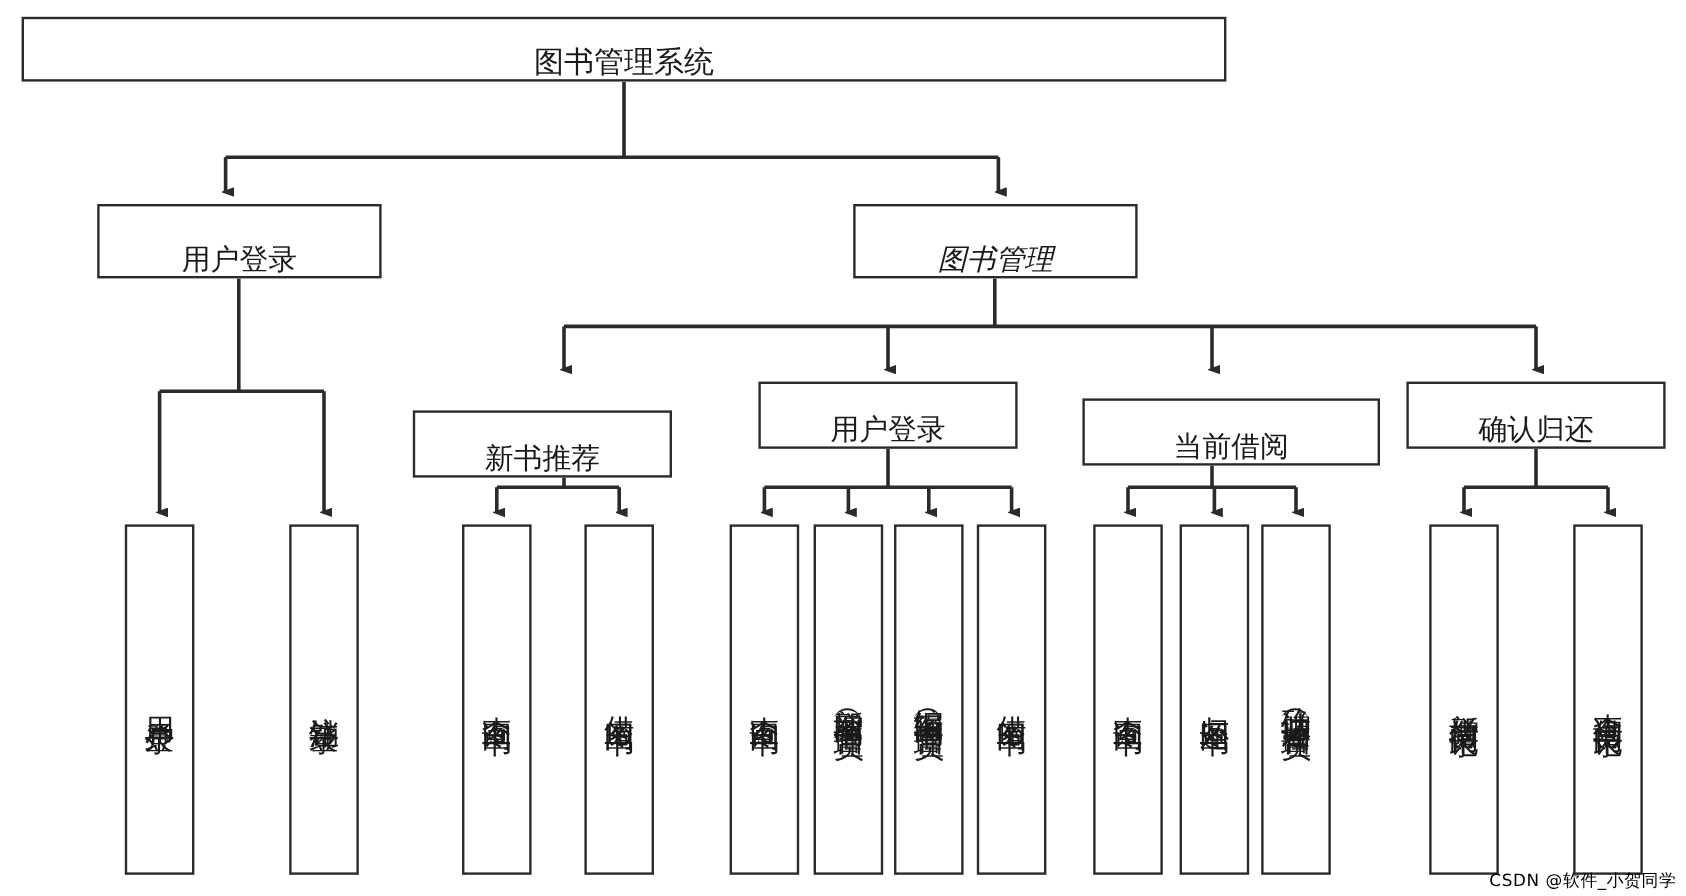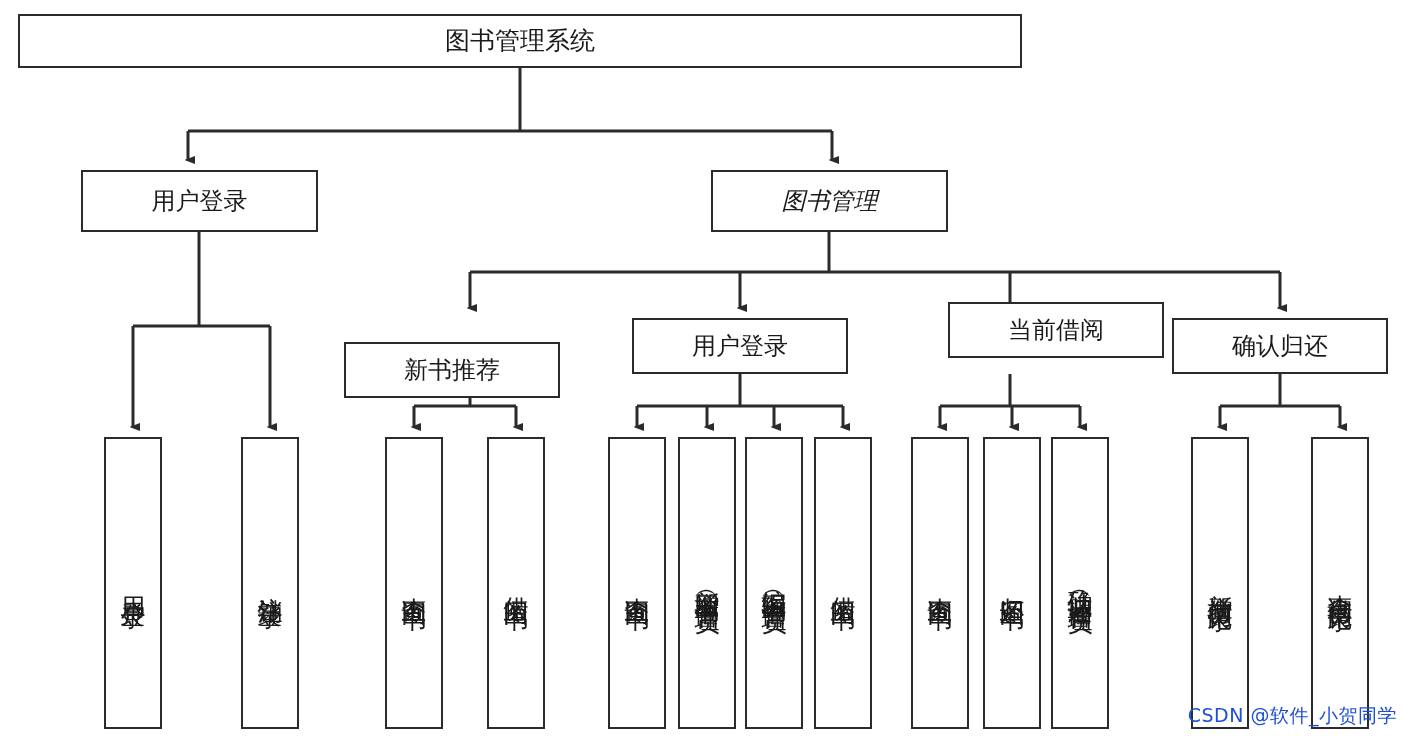--- a/index.html
+++ b/index.html
@@ -24,21 +24,21 @@
     width: 1405px;
     height: 747px;
     pointer-events: none;
   }
   .node {
     position: absolute;
     box-sizing: border-box;
     background: #ffffff;
     border: 2px solid #2b2b2b;
     display: flex;
-    align-items: center;
+    align-items: flex-end;
     justify-content: center;
     color: #1a1a1a;
   }
   .node-label {
     text-align: center;
     line-height: 1.12;
     white-space: nowrap;
   }
   .node.root .node-label { font-size: 25px; }
   .node.lvl2 .node-label { font-size: 24px; }
@@ -52,23 +52,23 @@
     text-orientation: upright;
     font-size: 25px;
     letter-spacing: 3px;
     line-height: 1;
     white-space: normal;
     max-height: 270px;
   }
   .watermark {
     position: absolute;
     right: 8px;
-    bottom: 18px;
-    font-size: 19px;
-    color: #1d4ed8;
+    bottom: 4px;
+    font-size: 14px;
+    color: #000000;
     letter-spacing: 0.5px;
     white-space: nowrap;
   }
 </style>
 </head>
 <body>
 
 <div id="canvas">
 
   <svg class="links" viewBox="0 0 1405 747">
@@ -131,21 +131,21 @@
   <div class="node lvl2" style="left:711px; top:170px; width:237px; height:62px;font-style:italic;">
     <span class="node-label">图书管理</span>
   </div>
 
   <div class="node lvl3" style="left:344px; top:318px; width:216px; height:56px;margin-top:24px;">
     <span class="node-label">新书推荐</span>
   </div>
   <div class="node lvl3" style="left:632px; top:318px; width:216px; height:56px;">
     <span class="node-label">用户登录</span>
   </div>
-  <div class="node lvl3" style="left:902px; top:302px; width:216px; height:56px;margin-left:46px;">
+  <div class="node lvl3" style="left:902px; top:332px; width:248px; height:56px;">
     <span class="node-label">当前借阅</span>
   </div>
   <div class="node lvl3" style="left:1172px; top:318px; width:216px; height:56px;">
     <span class="node-label">确认归还</span>
   </div>
 
   <div class="node leaf" style="left:104px; top:437px; width:58px; height:292px;">
     <span class="node-label">用户登录</span>
   </div>
   <div class="node leaf" style="left:241px; top:437px; width:58px; height:292px;">

